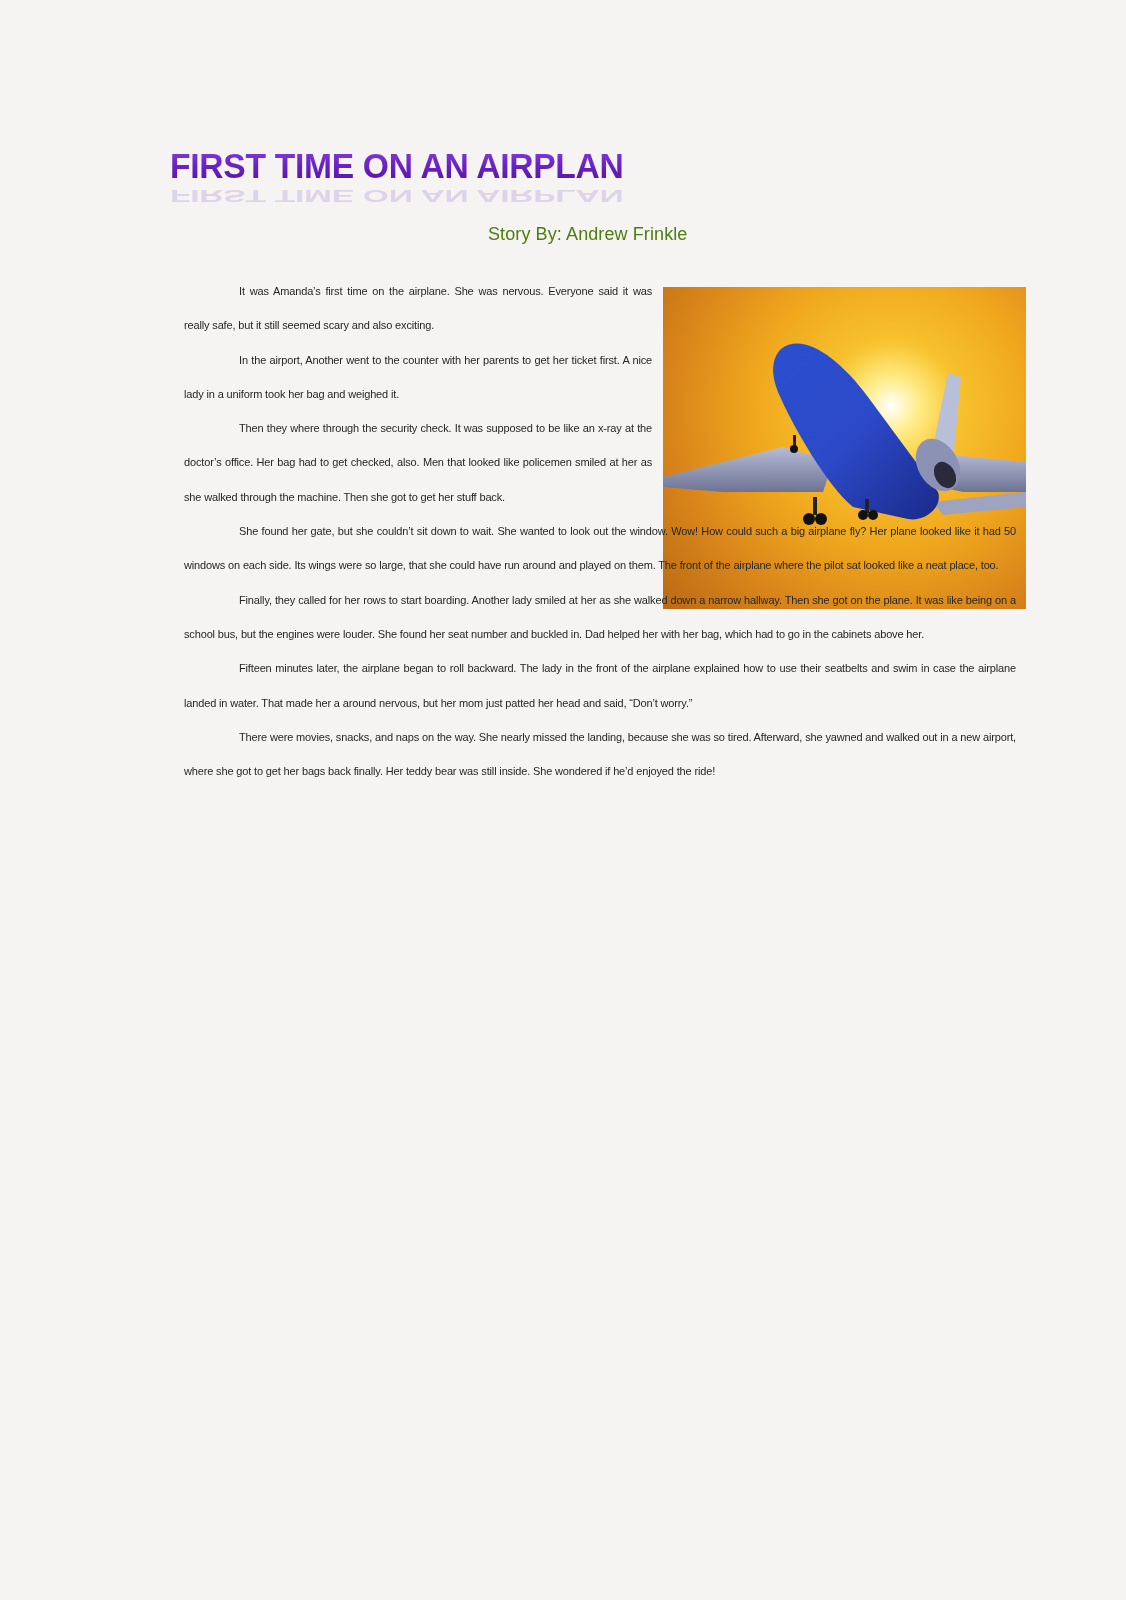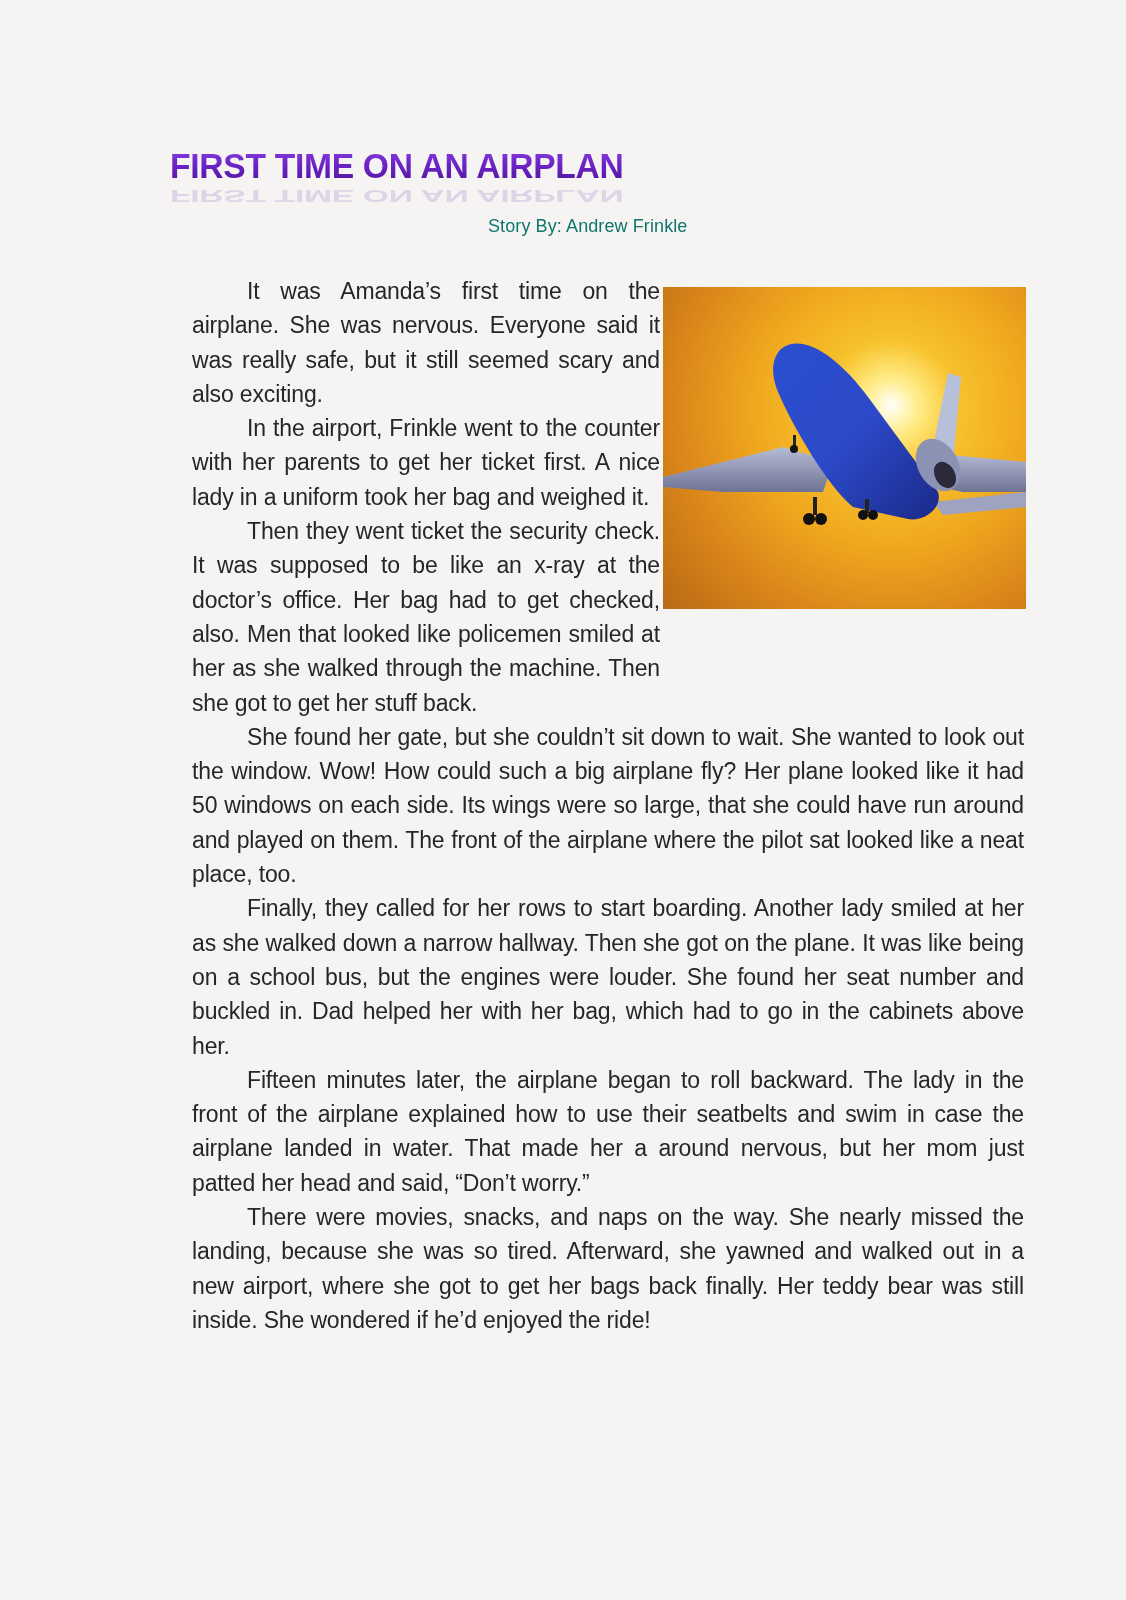--- a/index.html
+++ b/index.html
@@ -53,47 +53,47 @@
       transform-origin: left top;
       position: absolute;
       left: 0;
       top: 58px;
       opacity: 0.35;
       filter: blur(0.6px);
     }
     .byline {
       position: absolute;
       left: 488px;
-      top: 216px;
+      top: 224px;
       font-size: 18px;
-      color: #0f766e;
+      color: #4d7c0f;
       letter-spacing: 0.1px;
     }
     .story-image {
       position: absolute;
       left: 663px;
       top: 287px;
       width: 363px;
       height: 322px;
       overflow: hidden;
       background:
         radial-gradient(circle at 63% 38%, #fff6c8 0%, #ffe46a 8%, #f7c22d 22%, #f0a81e 45%, #d9851a 72%, #b86a15 100%);
     }
     .story-image svg {
       position: absolute;
       left: 0; top: 0;
       width: 100%;
       height: 100%;
     }
     .body-text {
       position: absolute;
-      left: 192px;
+      left: 184px;
       top: 274px;
       width: 832px;
-      font-size: 23px;
+      font-size: 11px;
       line-height: 34.3px;
       color: #262626;
       letter-spacing: -0.15px;
     }
     .body-text p {
       margin: 0;
       text-indent: 55px;
       text-align: justify;
     }
     .narrow p {
@@ -152,22 +152,22 @@
       <circle cx="200" cy="228" r="5" fill="#111"></circle>
       <circle cx="210" cy="228" r="5" fill="#111"></circle>
       <rect x="130" y="148" width="3" height="12" fill="#222"></rect>
       <circle cx="131" cy="162" r="4" fill="#111"></circle>
     </svg>
   </div>
 
   <div class="body-text">
     <div class="narrow">
       <p>It was Amanda’s first time on the airplane. She was nervous. Everyone said it was really safe, but it still seemed scary and also exciting.</p>
-      <p>In the airport, Frinkle went to the counter with her parents to get her ticket first. A nice lady in a uniform took her bag and weighed it.</p>
-      <p>Then they went ticket the security check. It was supposed to be like an x-ray at the doctor’s office. Her bag had to get checked, also. Men that looked like policemen smiled at her as she walked through the machine. Then she got to get her stuff back.</p>
+      <p>In the airport, Another went to the counter with her parents to get her ticket first. A nice lady in a uniform took her bag and weighed it.</p>
+      <p>Then they where through the security check. It was supposed to be like an x-ray at the doctor’s office. Her bag had to get checked, also. Men that looked like policemen smiled at her as she walked through the machine. Then she got to get her stuff back.</p>
     </div>
     <p>She found her gate, but she couldn’t sit down to wait. She wanted to look out the window. Wow! How could such a big airplane fly? Her plane looked like it had 50 windows on each side. Its wings were so large, that she could have run around and played on them. The front of the airplane where the pilot sat looked like a neat place, too.</p>
     <p>Finally, they called for her rows to start boarding. Another lady smiled at her as she walked down a narrow hallway. Then she got on the plane. It was like being on a school bus, but the engines were louder. She found her seat number and buckled in. Dad helped her with her bag, which had to go in the cabinets above her.</p>
     <p>Fifteen minutes later, the airplane began to roll backward. The lady in the front of the airplane explained how to use their seatbelts and swim in case the airplane landed in water. That made her a around nervous, but her mom just patted her head and said, “Don’t worry.”</p>
     <p>There were movies, snacks, and naps on the way. She nearly missed the landing, because she was so tired. Afterward, she yawned and walked out in a new airport, where she got to get her bags back finally. Her teddy bear was still inside. She wondered if he’d enjoyed the ride!</p>
   </div>
 
 </div>
 
 </body></html>

